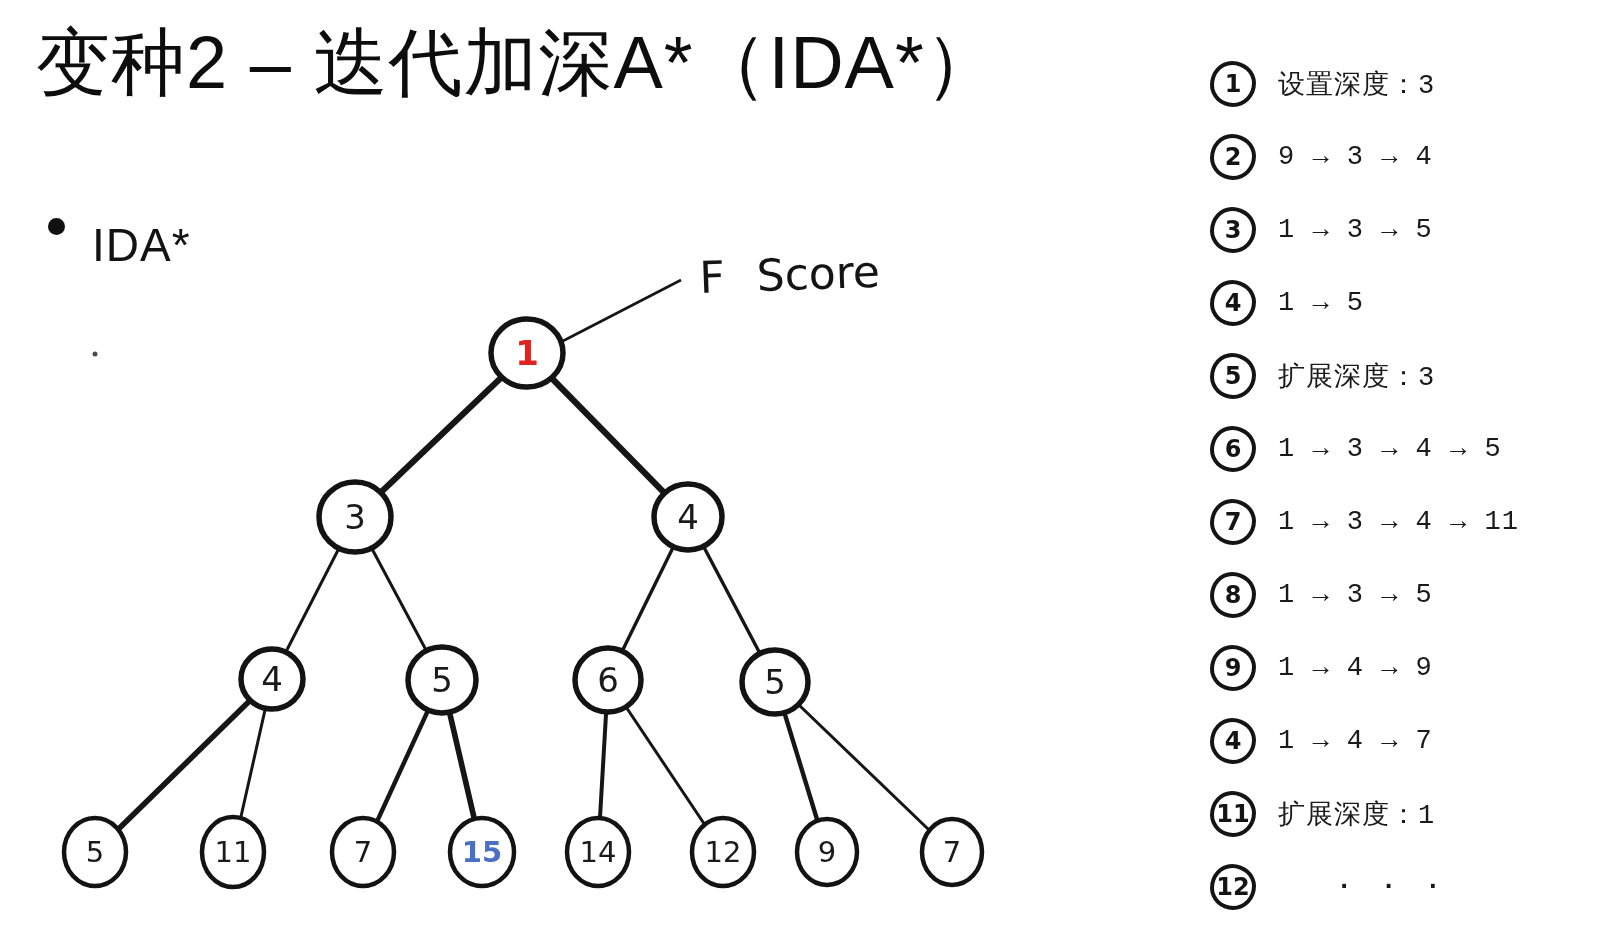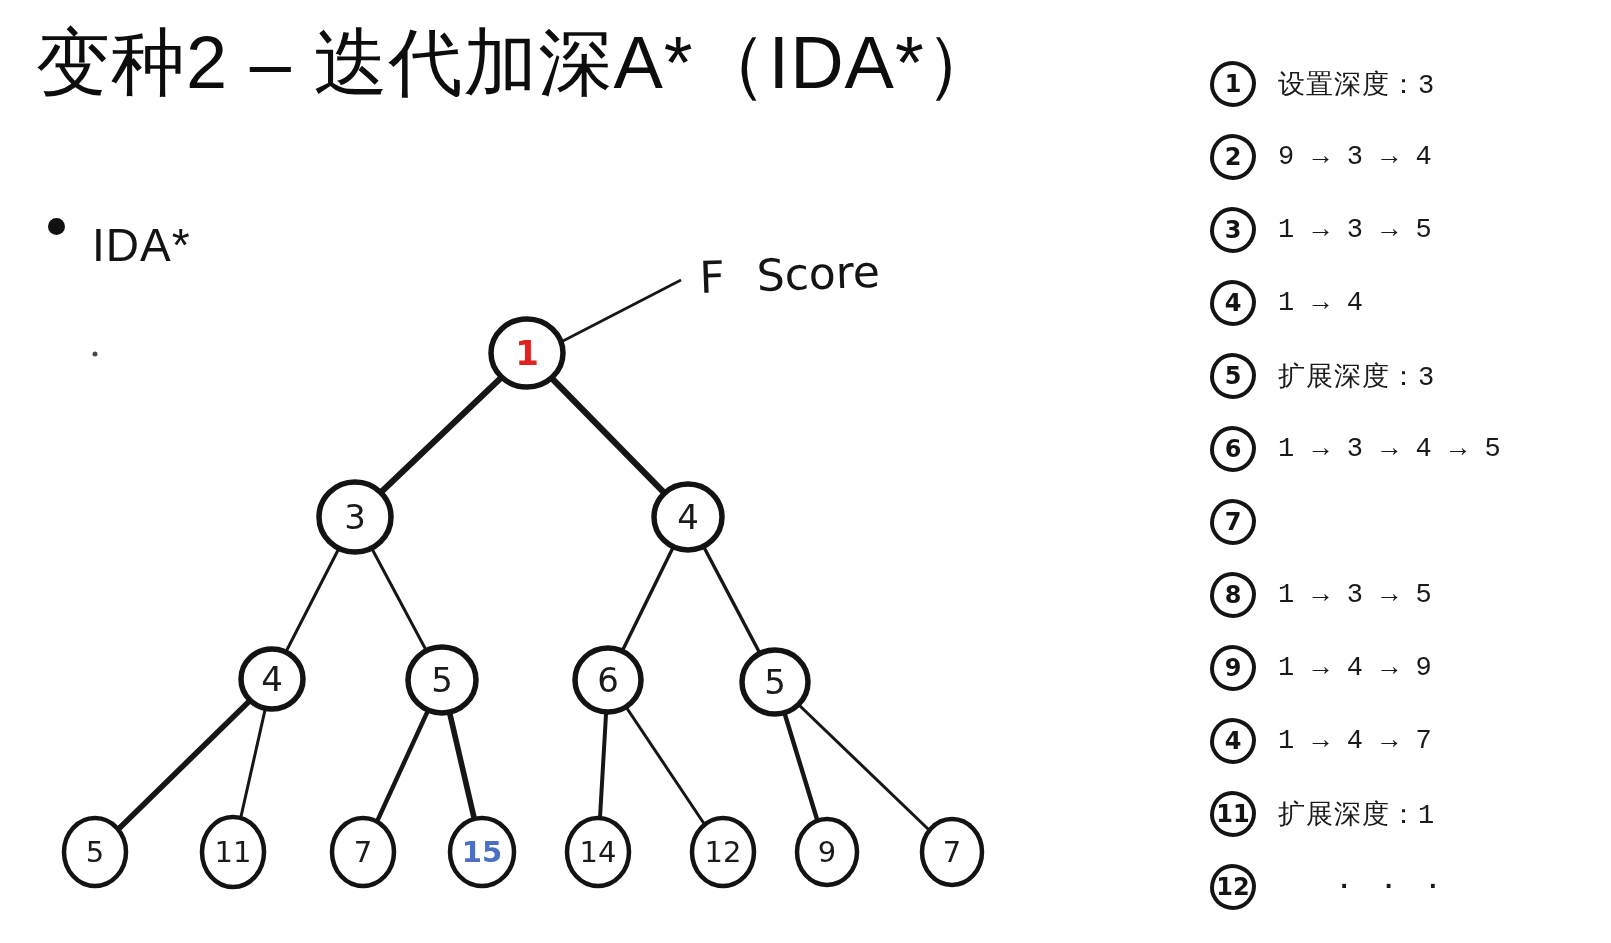--- a/index.html
+++ b/index.html
@@ -156,32 +156,33 @@
     <div class="step-row">
       <span class="step-badge">2</span>
       <span class="step-text">9 → 3 → 4</span>
     </div>
     <div class="step-row">
       <span class="step-badge">3</span>
       <span class="step-text">1 → 3 → 5</span>
     </div>
     <div class="step-row">
       <span class="step-badge">4</span>
-      <span class="step-text">1 → 4</span>
+      <span class="step-text">1 → 5</span>
     </div>
     <div class="step-row">
       <span class="step-badge">5</span>
       <span class="step-text">扩展深度：3</span>
     </div>
     <div class="step-row">
       <span class="step-badge">6</span>
       <span class="step-text">1 → 3 → 4 → 5</span>
     </div>
     <div class="step-row">
       <span class="step-badge">7</span>
+      <span class="step-text">1 → 3 → 4 → 11</span>
     </div>
     <div class="step-row">
       <span class="step-badge">8</span>
       <span class="step-text">1 → 3 → 5</span>
     </div>
     <div class="step-row">
       <span class="step-badge">9</span>
       <span class="step-text">1 → 4 → 9</span>
     </div>
     <div class="step-row">

